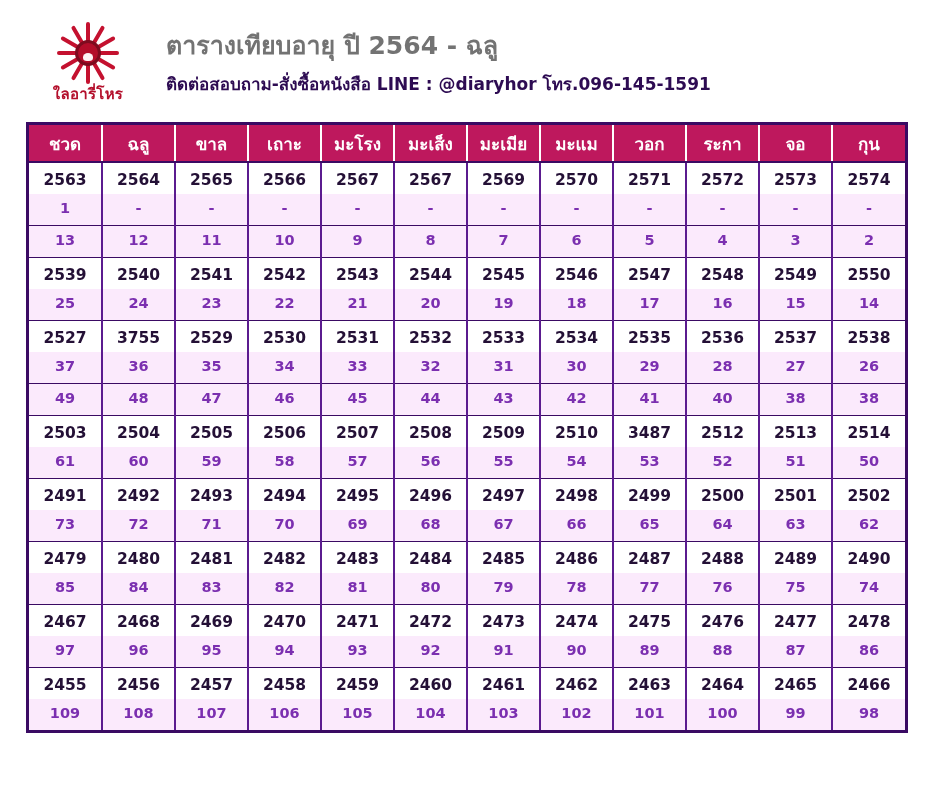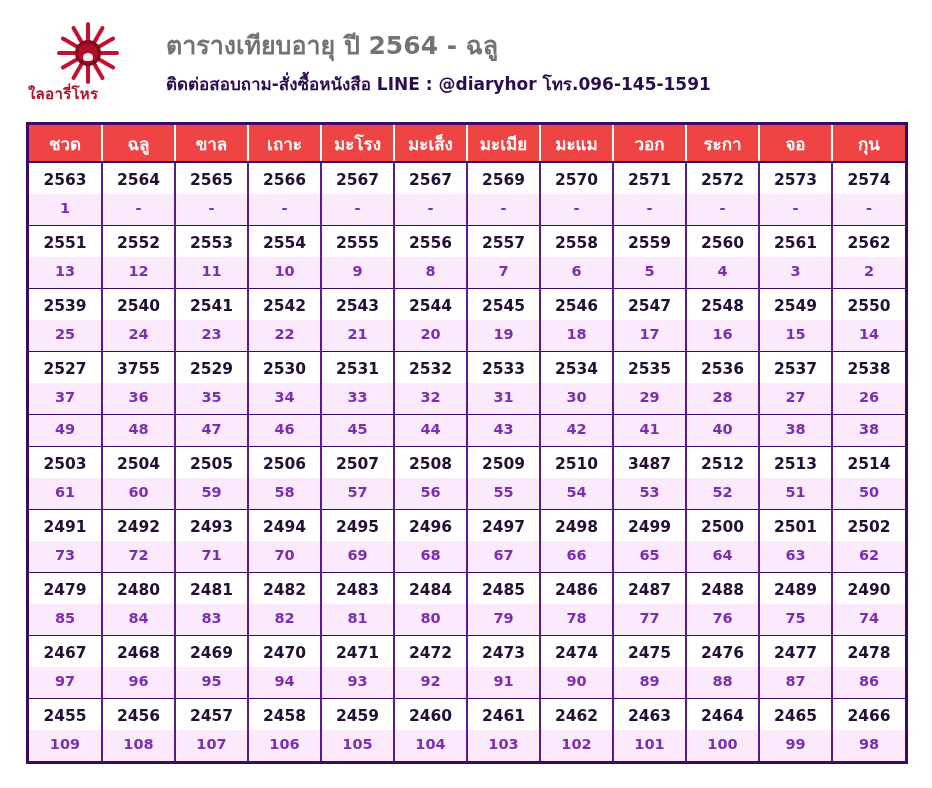--- a/index.html
+++ b/index.html
@@ -22,21 +22,21 @@
   }
   
   .header {
     display: flex;
     align-items: flex-start;
     padding: 22px 0 0 28px;
   }
   .logo-block {
     width: 120px;
     flex: 0 0 120px;
-    text-align: left;
+    text-align: center;
     padding-top: 4px;
   }
   .logo-mark {
     width: 72px;
     height: 54px;
     margin: 0 auto;
     position: relative;
   }
   .logo-mark .ray {
     position: absolute;
@@ -106,21 +106,21 @@
     border: 3px solid #3a0a63;
     background: #ffffff;
     box-sizing: border-box;
   }
   table.zodiac {
     border-collapse: collapse;
     width: 100%;
     table-layout: fixed;
   }
   table.zodiac th {
-    background: #ef4444;
+    background: #be185d;
     color: #ffffff;
     font-size: 17px;
     font-weight: bold;
     height: 36px;
     border-right: 2px solid #ffffff;
     border-bottom: 2px solid #3a0a63;
     padding: 0;
     text-align: center;
     white-space: nowrap;
   }
@@ -227,34 +227,20 @@
             <td class="strong-left">-</td>
             <td class="strong-left">-</td>
             <td class="strong-left">-</td>
             <td class="strong-left">-</td>
             <td class="strong-left">-</td>
             <td class="strong-left">-</td>
             <td class="strong-left">-</td>
             <td class="strong-left">-</td>
             <td class="strong-left">-</td>
           </tr>
-          <tr class="year-row">
-            <td>2551</td>
-            <td class="strong-left">2552</td>
-            <td class="strong-left">2553</td>
-            <td class="strong-left">2554</td>
-            <td class="strong-left">2555</td>
-            <td class="strong-left">2556</td>
-            <td class="strong-left">2557</td>
-            <td class="strong-left">2558</td>
-            <td class="strong-left">2559</td>
-            <td class="strong-left">2560</td>
-            <td class="strong-left">2561</td>
-            <td class="strong-left">2562</td>
-          </tr>
           <tr class="age-row">
             <td>13</td>
             <td class="strong-left">12</td>
             <td class="strong-left">11</td>
             <td class="strong-left">10</td>
             <td class="strong-left">9</td>
             <td class="strong-left">8</td>
             <td class="strong-left">7</td>
             <td class="strong-left">6</td>
             <td class="strong-left">5</td>

